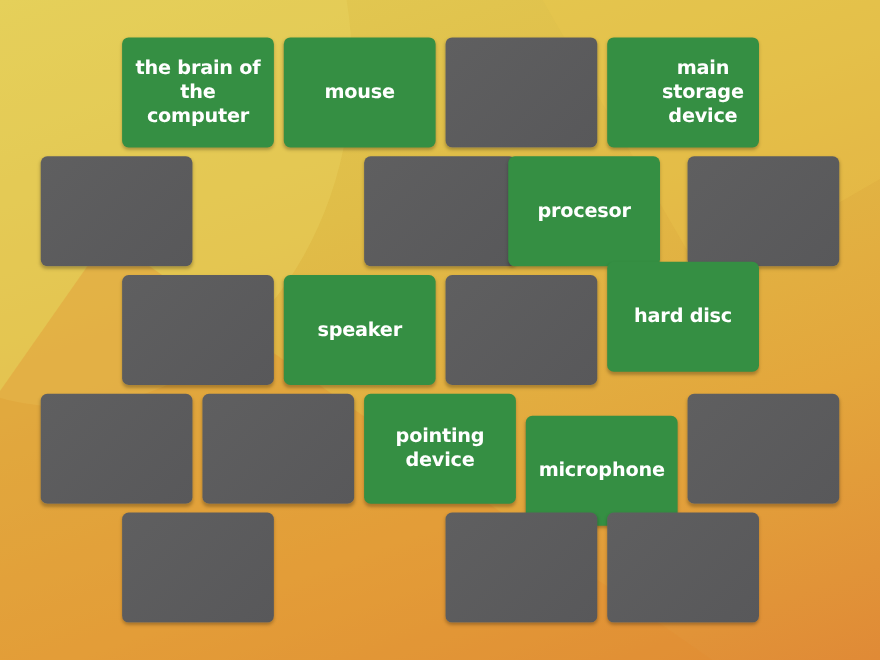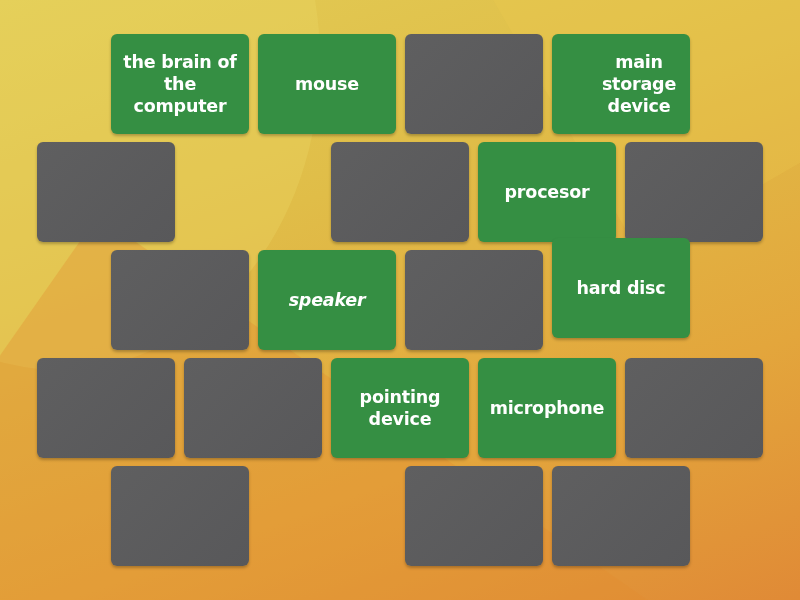--- a/index.html
+++ b/index.html
@@ -58,40 +58,40 @@
   <div class="tile revealed" style="left:258px; top:34px;">
     <span class="tile-label">mouse</span>
   </div>
   <div class="tile hidden" style="left:405px; top:34px;"></div>
   <div class="tile revealed" style="left:552px; top:34px;">
     <span class="tile-label" style="display:block; width:90px;margin-left:36px;">main storage device</span>
   </div>
 
   <div class="tile hidden" style="left:37px; top:142px;"></div>
   <div class="tile hidden" style="left:331px; top:142px;"></div>
-  <div class="tile revealed" style="left:478px; top:142px;">
+  <div class="tile revealed" style="left:462px; top:142px;">
     <span class="tile-label">procesor</span>
   </div>
   <div class="tile hidden" style="left:625px; top:142px;"></div>
 
   <div class="tile hidden" style="left:111px; top:250px;"></div>
-  <div class="tile revealed" style="left:258px; top:250px;font-style:italic;">
+  <div class="tile revealed" style="left:258px; top:250px;">
     <span class="tile-label">speaker</span>
   </div>
   <div class="tile hidden" style="left:405px; top:250px;"></div>
   <div class="tile revealed" style="left:552px; top:238px;">
     <span class="tile-label">hard disc</span>
   </div>
 
   <div class="tile hidden" style="left:37px; top:358px;"></div>
   <div class="tile hidden" style="left:184px; top:358px;"></div>
   <div class="tile revealed" style="left:331px; top:358px;">
     <span class="tile-label" style="display:block; width:90px;">pointing device</span>
   </div>
-  <div class="tile revealed" style="left:478px; top:358px;">
+  <div class="tile revealed" style="left:478px; top:378px;">
     <span class="tile-label">microphone</span>
   </div>
   <div class="tile hidden" style="left:625px; top:358px;"></div>
 
   <div class="tile hidden" style="left:111px; top:466px;"></div>
   <div class="tile hidden" style="left:405px; top:466px;"></div>
   <div class="tile hidden" style="left:552px; top:466px;"></div>
 </div>
 
 </body></html>

